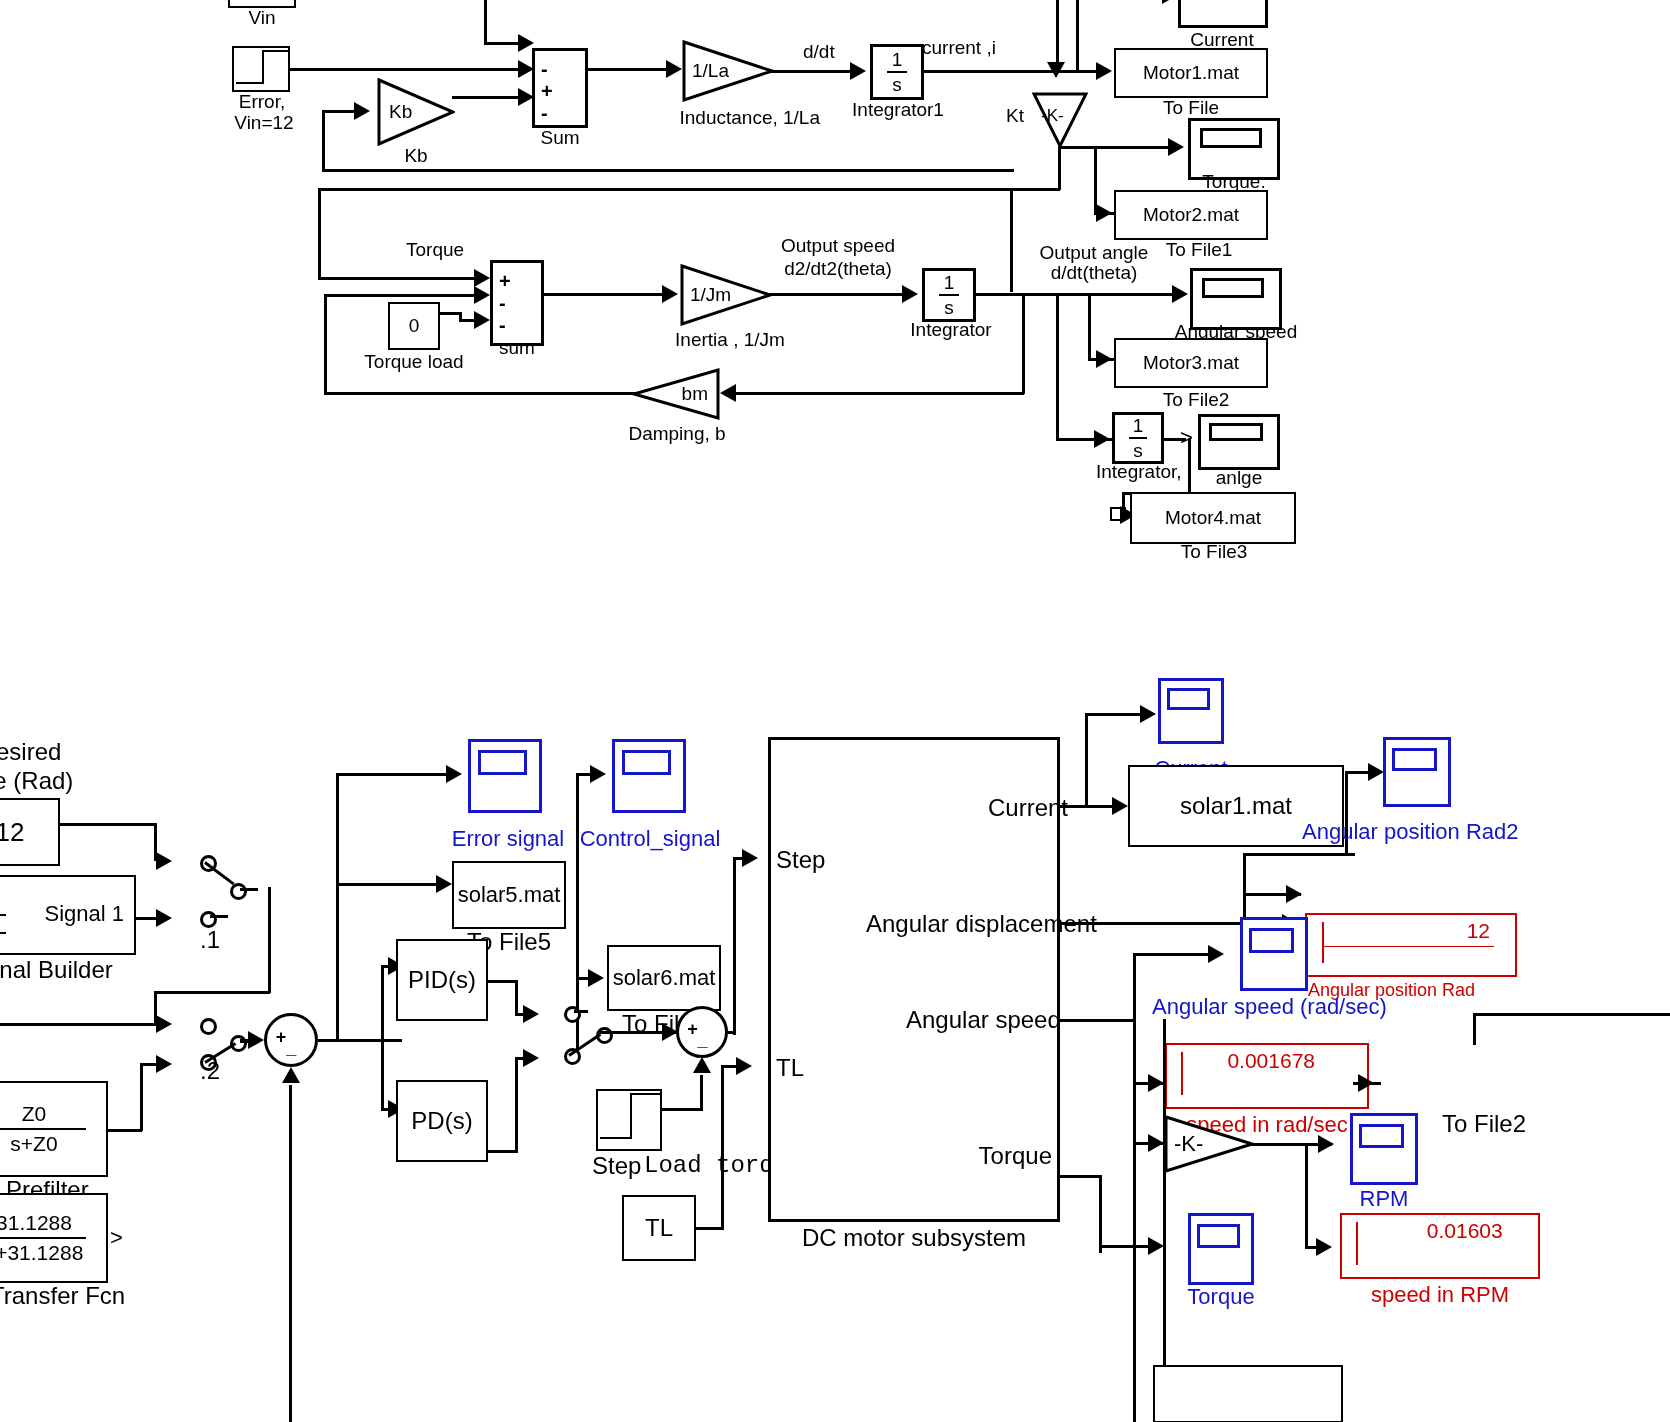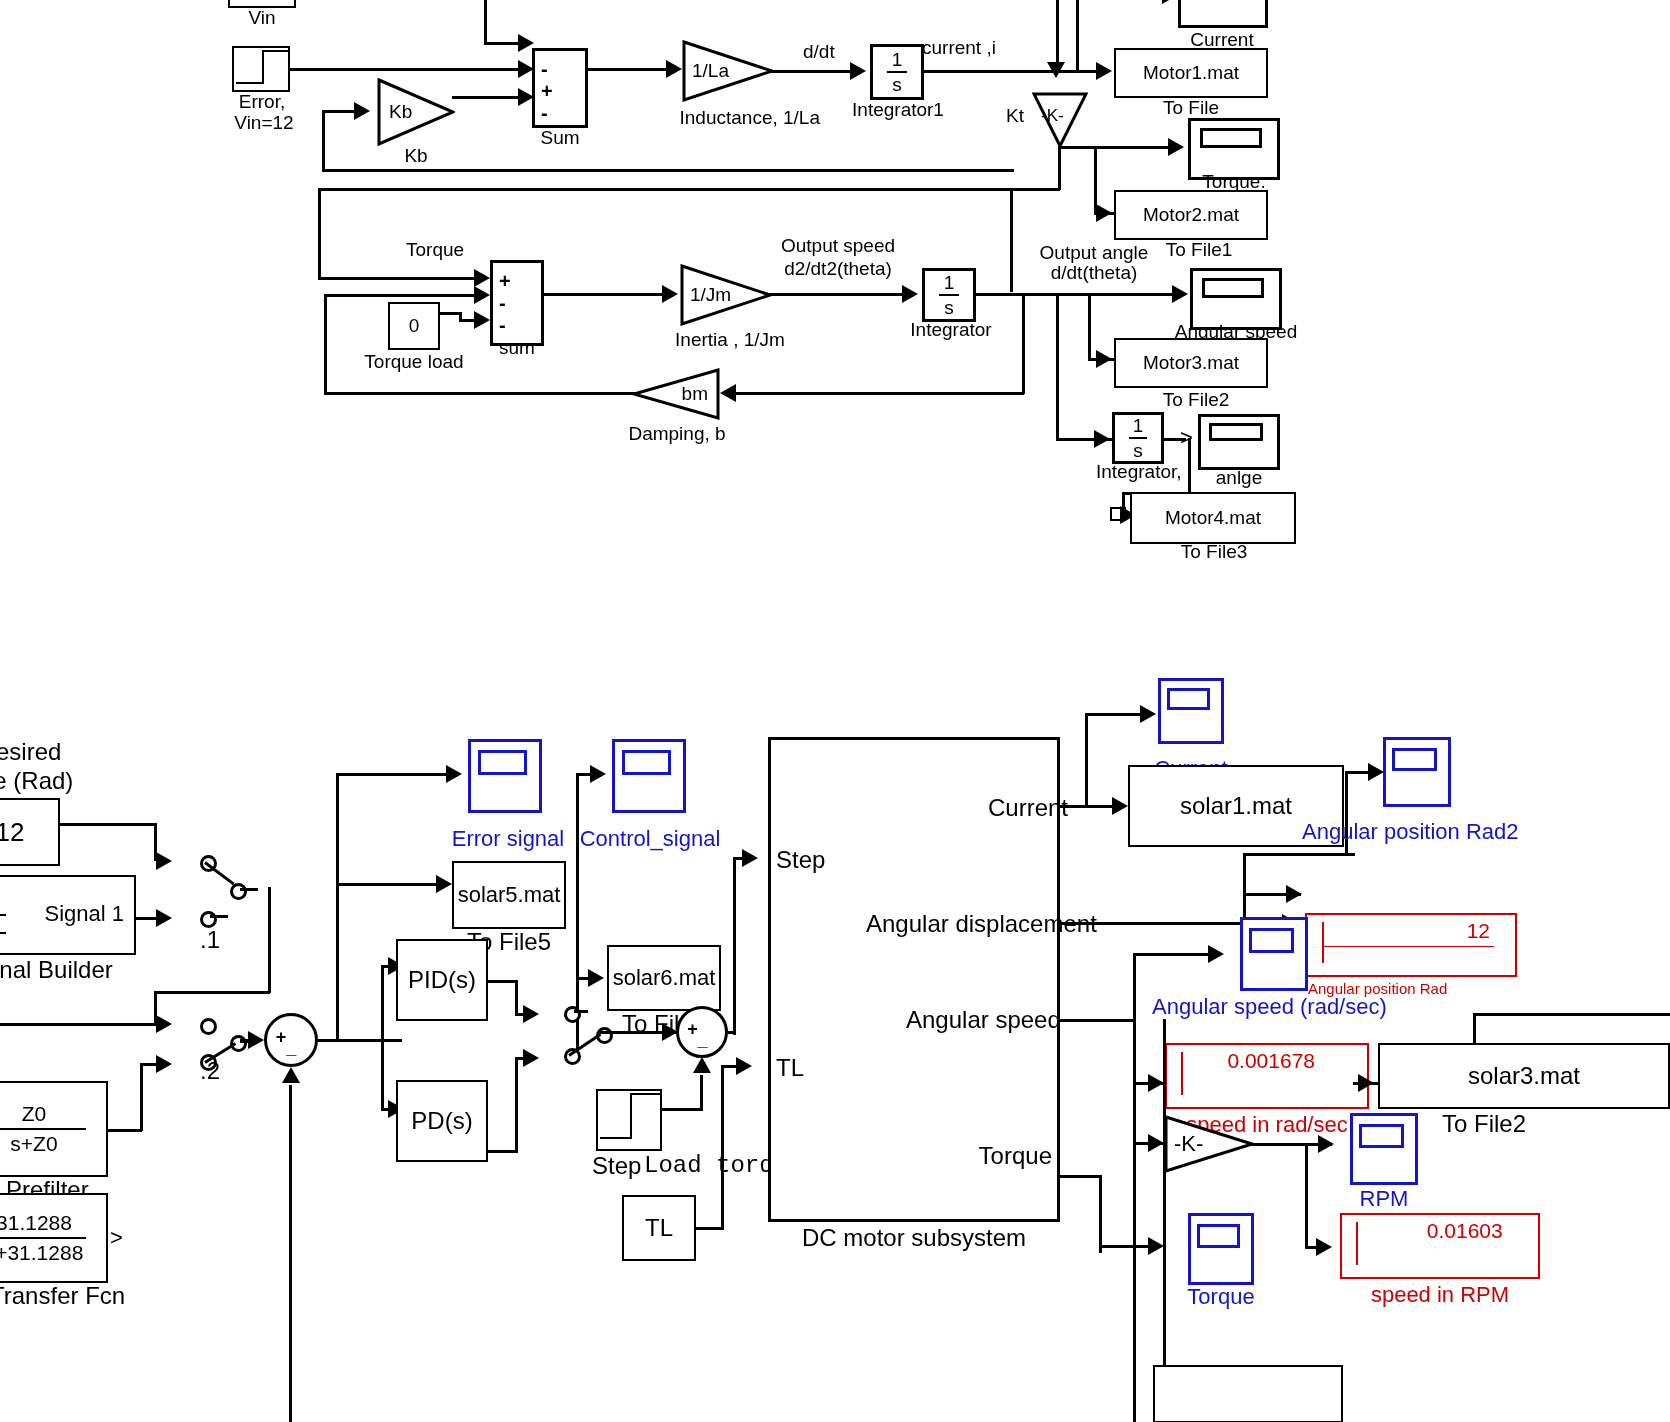--- a/index.html
+++ b/index.html
@@ -542,21 +542,21 @@
     <div class="h" style="left:1243px;top:228px;width:58px;"></div>
     <div class="ar r" style="left:1286px;top:220px;"></div>
     <div class="h" style="left:1243px;top:188px;width:112px;"></div>
 
 
     <div class="disp" style="left:1305px;top:248px;width:212px;height:64px;">
       <div class="lbar"></div>
       <div class="uline"></div>
       <div class="val">12</div>
     </div>
-    <div class="lbl red" style="left:1308px;top:316px;font-size:15px;">Angular position Rad</div>
+    <div class="lbl red" style="left:1308px;top:316px;font-size:18px;">Angular position Rad</div>
 
     <div class="h" style="left:1060px;top:354px;width:76px;"></div>
     <div class="v" style="left:1133px;top:354px;height:78px;"></div>
     <div class="h" style="left:1133px;top:288px;width:84px;"></div>
     <div class="v" style="left:1133px;top:288px;height:70px;"></div>
     <div class="ar r" style="left:1208px;top:280px;"></div>
 
     <div class="scope" style="left:1240px;top:252px;width:68px;height:74px;">
       <div class="inner"></div>
     </div>
@@ -565,23 +565,20 @@
     <div class="h" style="left:1133px;top:417px;width:30px;"></div>
     <div class="ar r" style="left:1148px;top:409px;"></div>
     <div class="disp" style="left:1165px;top:378px;width:204px;height:66px;">
       <div class="lbar"></div>
       <div class="val" style="right:26%;top:6%;">0.001678</div>
     </div>
     <div class="lbl red c" style="left:1165px;top:448px;width:204px;font-size:22px;">speed in rad/sec</div>
 
     <div class="h" style="left:1353px;top:417px;width:28px;"></div>
     <div class="ar r" style="left:1358px;top:409px;"></div>
-    <div class="blk" style="left:1378px;top:378px;width:292px;height:66px;font-size:24px;">
-      <span>solar3.mat</span>
-    </div>
     <div class="lbl c" style="left:1378px;top:446px;width:212px;font-size:24px;">To File2</div>
     <div class="h" style="left:1473px;top:348px;width:197px;"></div>
     <div class="v" style="left:1473px;top:348px;height:32px;"></div>
 
     <div class="h" style="left:1133px;top:477px;width:30px;"></div>
     <div class="ar r" style="left:1148px;top:469px;"></div>
     <div class="gain" style="left:1164px;top:450px;width:90px;height:58px;">
       <svg class="tri" viewBox="0 0 90 58" preserveAspectRatio="none">
         <polygon points="2,2 88,29 2,56" fill="#fff" stroke="#000" stroke-width="3"></polygon>
       </svg>

